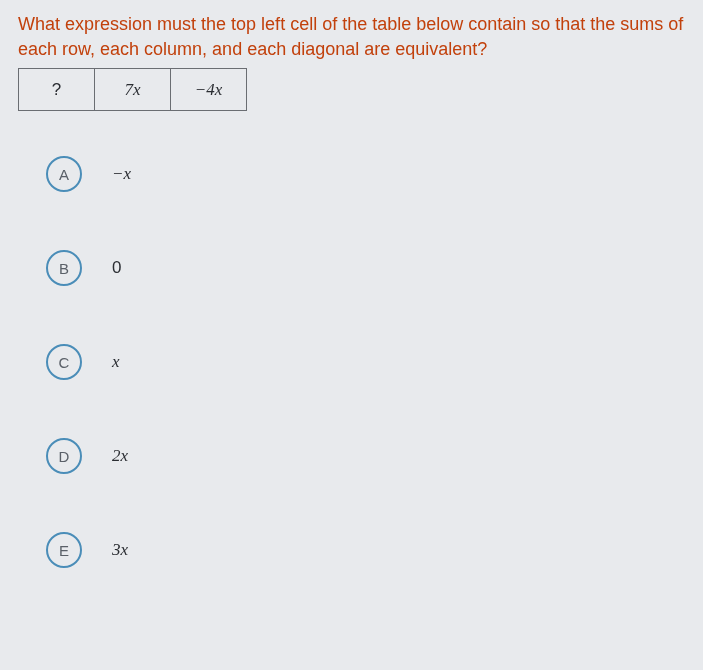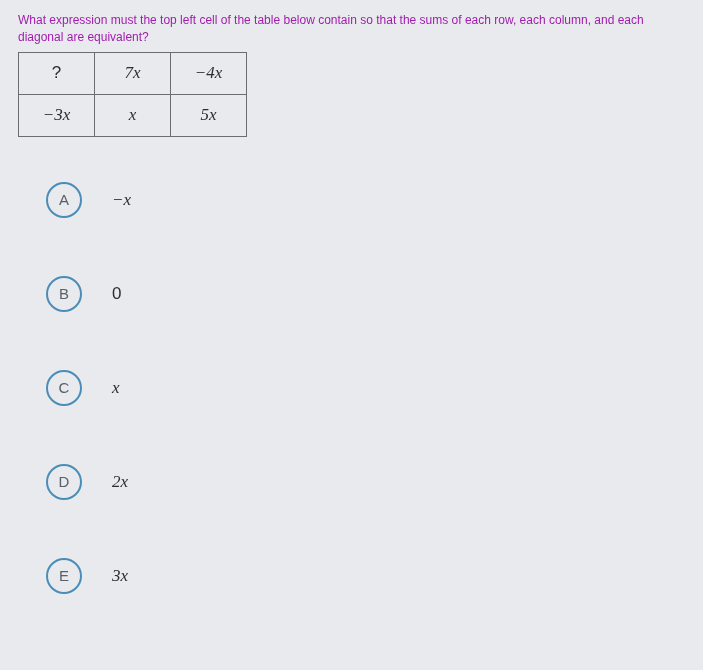--- a/index.html
+++ b/index.html
@@ -9,23 +9,23 @@
     }
     body {
       width: 703px;
       height: 670px;
       background: #e8eaed;
       font-family: Arial, sans-serif;
       padding: 12px 18px;
       color: #3a3d42;
     }
     .question {
-      font-size: 12px;
+      font-size: 18px;
       line-height: 1.4;
-      color: #a21caf;
+      color: #c2410c;
       margin-bottom: 6px;
     }
     .grid-table {
       border-collapse: collapse;
       margin-bottom: 45px;
     }
     .grid-table td {
       border: 1px solid #6a6d72;
       width: 76px;
       height: 42px;
@@ -74,25 +74,20 @@
 
 <div class="question">What expression must the top left cell of the table below contain so that the sums of each row, each column, and each diagonal are equivalent?</div>
 
 <table class="grid-table">
   <tbody>
       <tr>
     <td><span class="normal">?</span></td>
     <td>7x</td>
     <td>−4x</td>
   </tr>
-  <tr>
-    <td>−3x</td>
-    <td>x</td>
-    <td>5x</td>
-  </tr>
 </tbody>
   </table>
 
 <div class="options">
   <div class="option">
     <div class="circle">A</div>
     <div class="option-text">−x</div>
   </div>
   <div class="option">
     <div class="circle">B</div>

